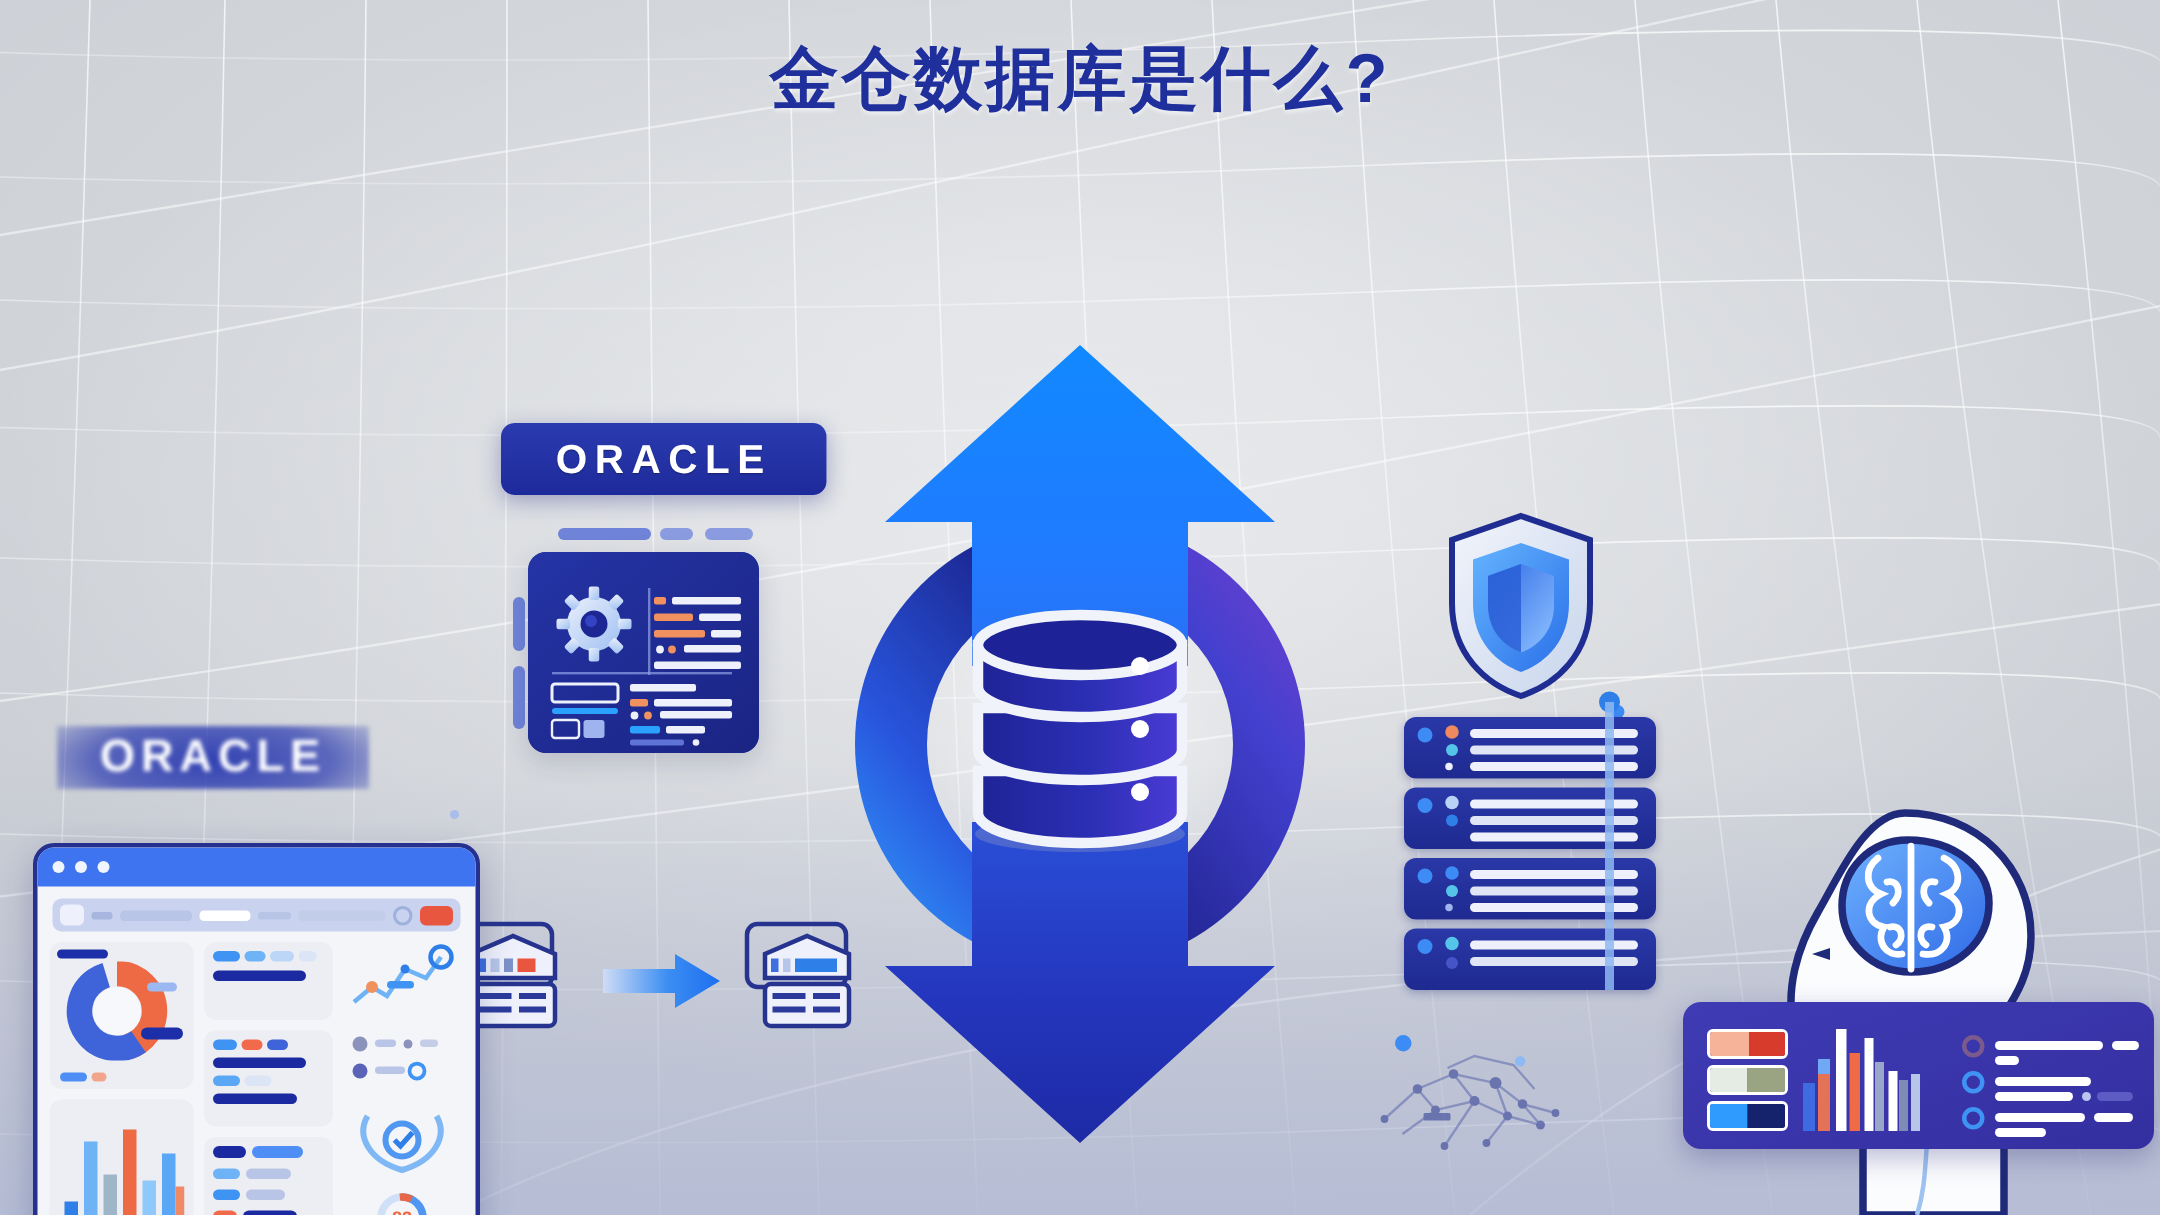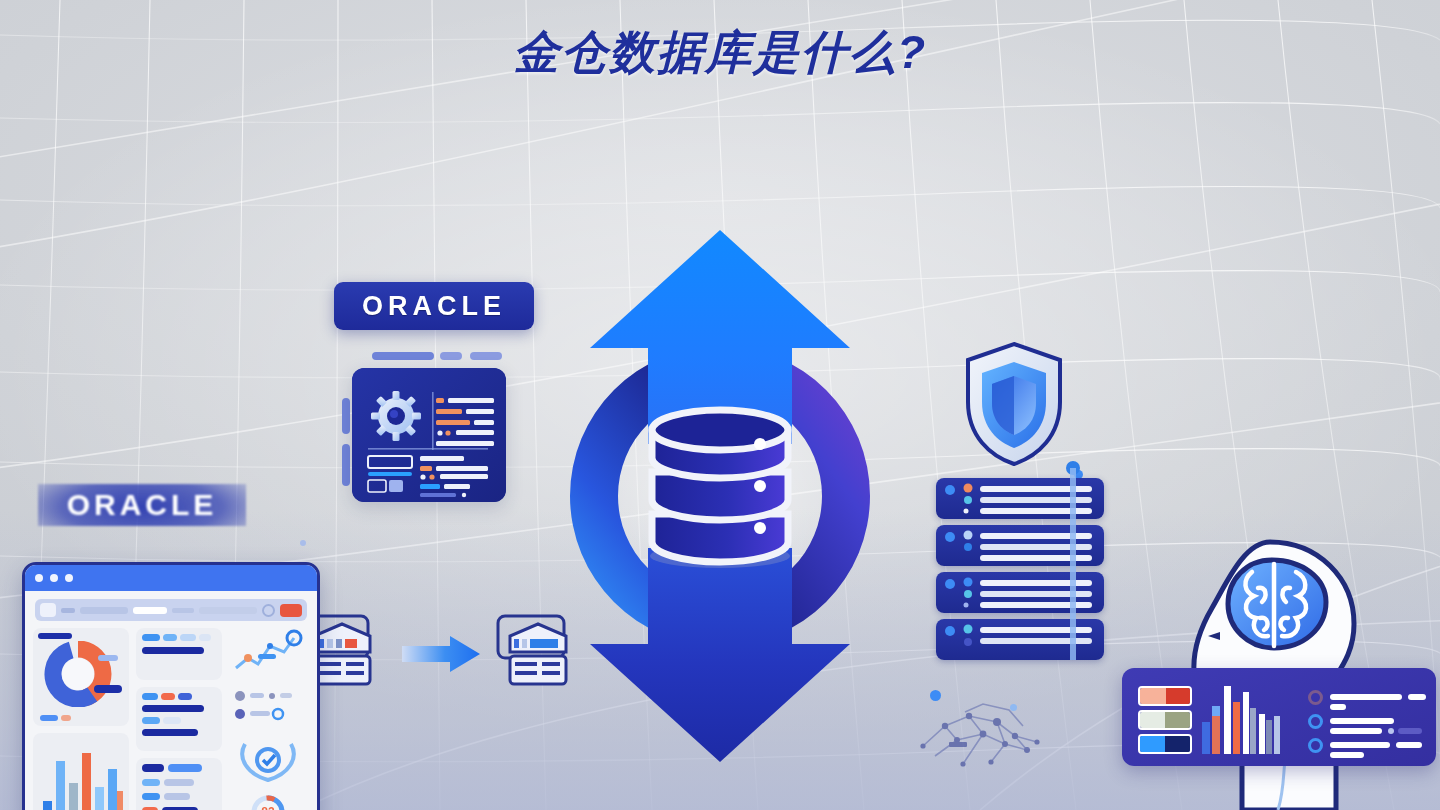--- a/index.html
+++ b/index.html
@@ -14,33 +14,33 @@
       radial-gradient(ellipse 120% 90% at 50% 25%, #dcdee2 0%, #cfd2d7 45%, #c3c7cf 100%);
   }
   
   .bg-grid{position:absolute;inset:0;pointer-events:none;}
   .bg-vign{position:absolute;inset:0;pointer-events:none;
     background:radial-gradient(ellipse 85% 75% at 50% 45%, rgba(255,255,255,.45) 0%, rgba(255,255,255,0) 62%);}
   .bg-bottom{position:absolute;left:0;right:0;bottom:0;height:300px;pointer-events:none;
     background:linear-gradient(to bottom, rgba(186,192,214,0) 0%, rgba(181,188,214,.55) 70%, rgba(176,184,214,.75) 100%);}
 
   
-  .titlewrap{position:absolute;left:0;right:0;top:26px;text-align:center;z-index:30;font-style:italic;}
+  .titlewrap{position:absolute;left:0;right:0;top:26px;text-align:center;z-index:30;}
   .t1{font-size:46px;font-weight:bold;color:#1f2f9c;letter-spacing:2px;line-height:1.15;
       text-shadow:0 2px 3px rgba(255,255,255,.55);}
   .t2{font-size:50px;font-weight:bold;color:#1f2f9c;letter-spacing:1px;line-height:1.2;margin-top:4px;
       text-shadow:0 2px 3px rgba(255,255,255,.55);}
   .t3{font-size:23px;color:#2c3d94;margin-top:16px;letter-spacing:2px;font-weight:500;
       text-shadow:0 1px 2px rgba(255,255,255,.6);}
 
   
   .badge{position:absolute;background:linear-gradient(180deg,#2a3bb0 0%,#1e2a9a 100%);
     border-radius:9px;color:#fff;display:flex;align-items:center;justify-content:center;
     box-shadow:0 4px 14px rgba(30,40,130,.35);z-index:25;}
-  #badge-oracle-top{left:334px;top:282px;width:200px;height:48px;}
+  #badge-oracle-top{left:334px;top:282px;width:217px;height:48px;}
   #badge-oracle-top .otxt{font-size:27px;font-weight:bold;letter-spacing:5px;
       font-family:"Liberation Sans",sans-serif;text-shadow:0 1px 1px rgba(0,0,0,.3);}
   #badge-domestic{left:894px;top:282px;width:212px;height:48px;}
   #badge-domestic .dtxt{font-size:25px;font-weight:bold;letter-spacing:3px;}
 
   
   #badge-oracle-left{position:absolute;left:38px;top:484px;width:208px;height:42px;z-index:24;
     display:flex;align-items:center;justify-content:center;
     background:radial-gradient(ellipse 70% 115% at 50% 55%, rgba(42,58,176,.95) 0%, rgba(42,58,176,.7) 55%, rgba(42,58,176,0) 100%);
     filter:blur(1.3px);}

